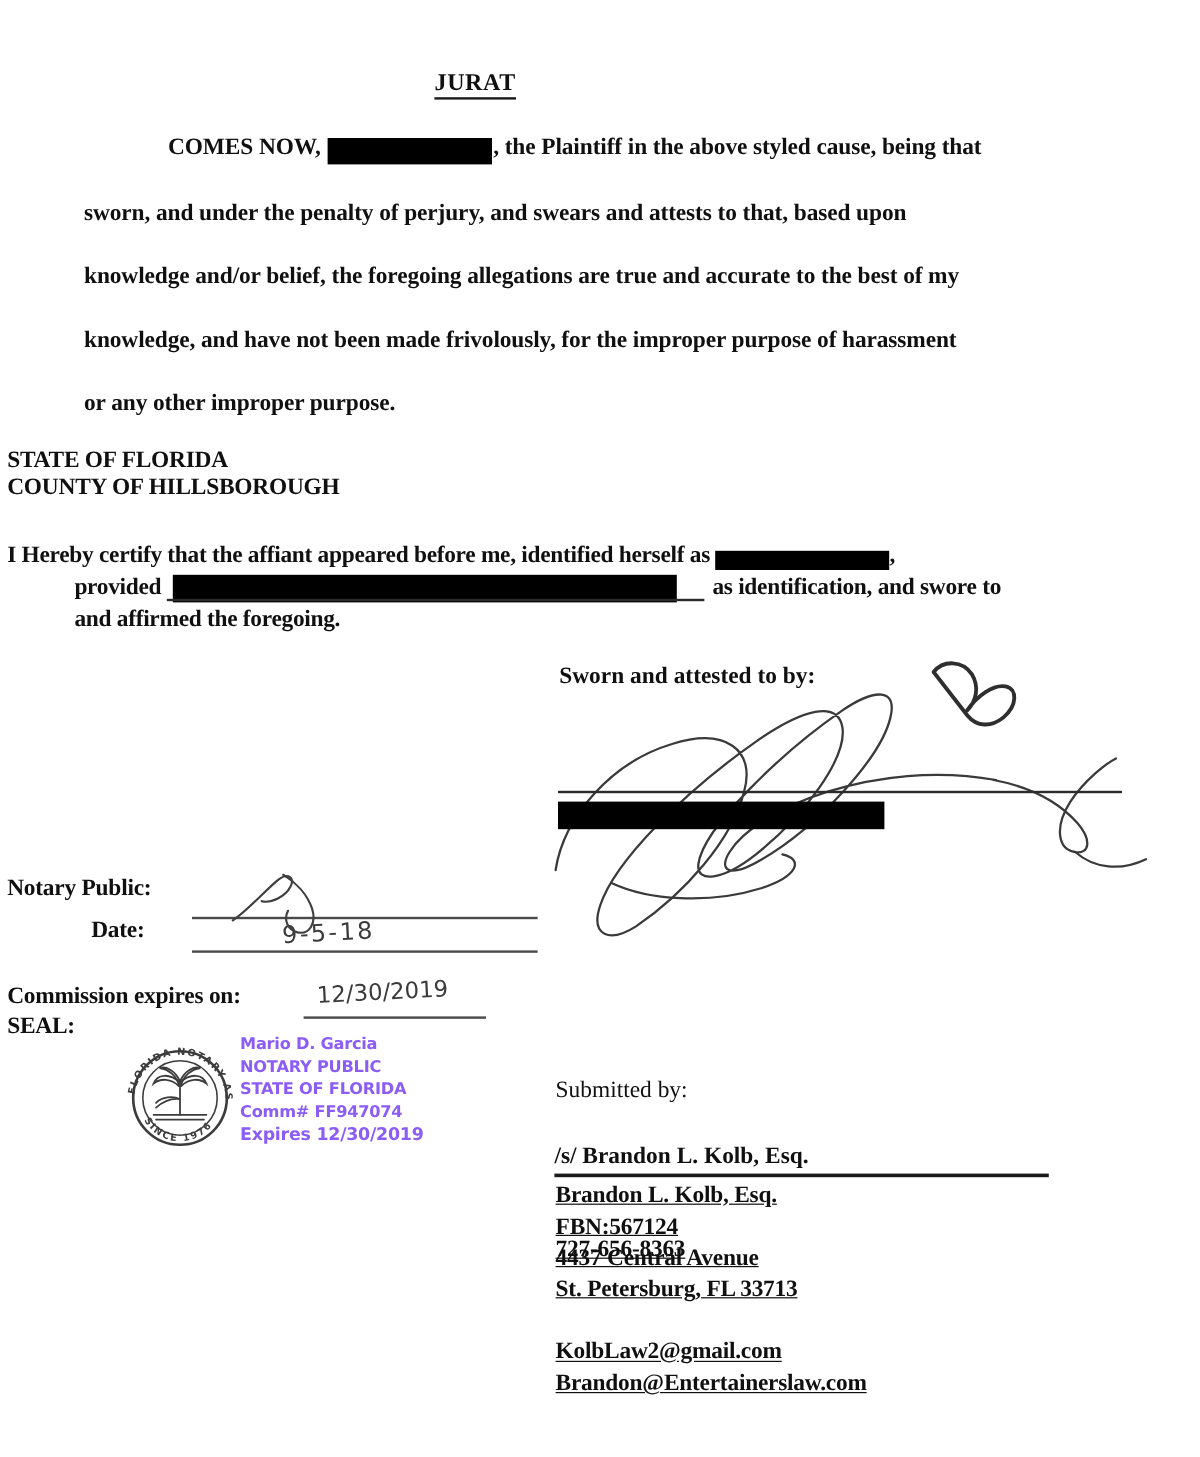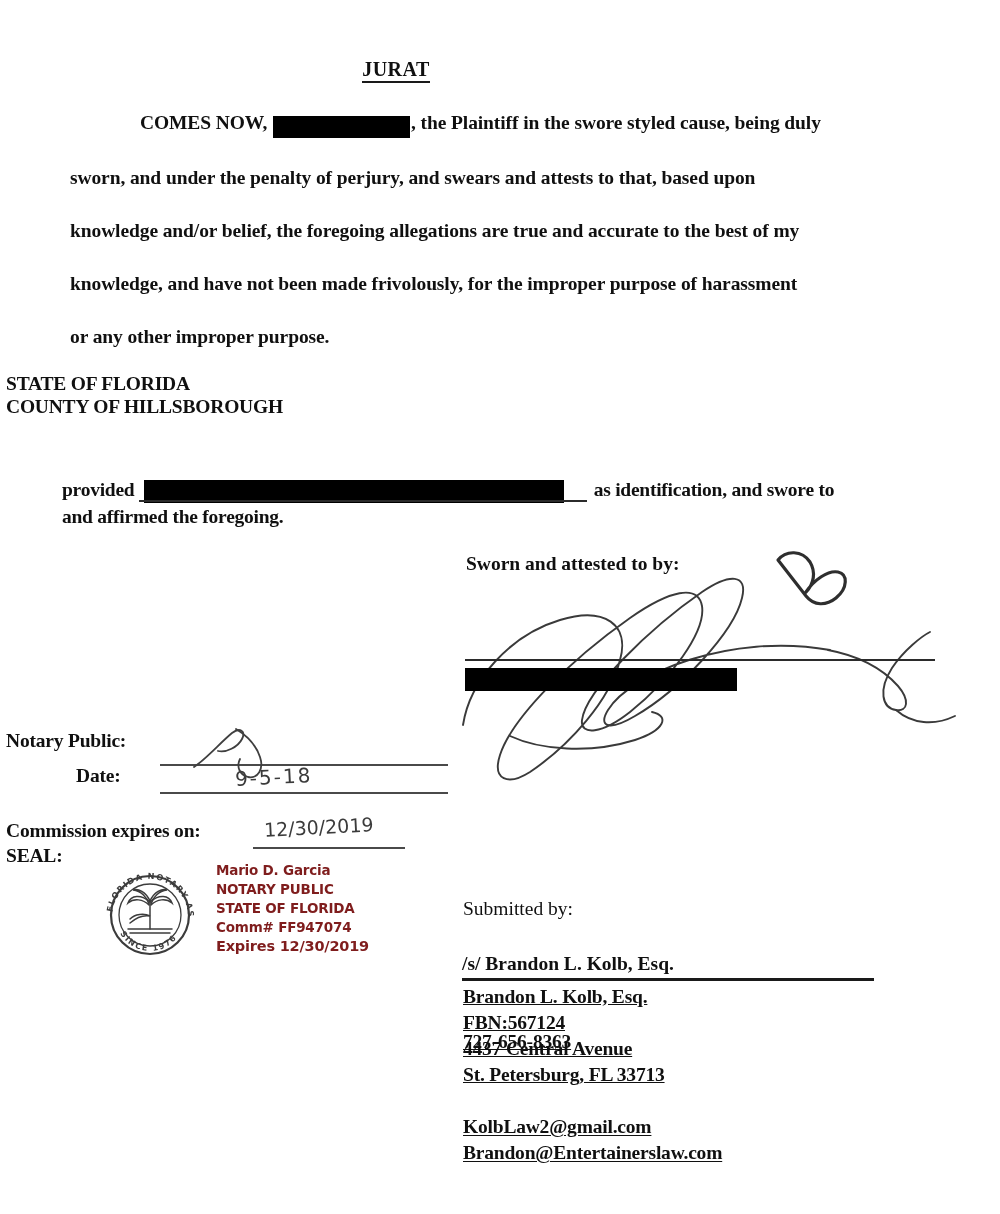--- a/index.html
+++ b/index.html
@@ -121,25 +121,25 @@
     letter-spacing: 2px;
     transform: rotate(-3deg);
     white-space: nowrap;
   }
 
   
   #seal-wrap { left: 100px; top: 862px; width: 300px; height: 110px; }
   #seal-emblem { position: absolute; left: 0; top: 3px; }
   .seal-text {
     position: absolute;
-    left: 116px;
+    left: 100px;
     font-family: "DejaVu Sans", sans-serif;
     font-size: 13.5px;
     font-weight: bold;
-    color: #7f1d1d;
+    color: #8b5cf6;
     white-space: nowrap;
     letter-spacing: -0.2px;
   }
 
   
   #submitted-label {
     left: 463px;
     top: 898px;
     font-size: 19.5px;
     font-weight: normal;
@@ -175,31 +175,34 @@
 </head>
 <body>
 
 <div id="page">
 
   <div class="abs" id="doc-title">
     <span class="ul">JURAT</span>
   </div>
 
   <div class="abs body-line indent" style="top:112px;">
-    <span>COMES NOW, </span><span class="redaction" style="width:137px;height:22px;margin:0 1px;position:relative;top:2px;"></span><span>, the Plaintiff in the swore styled cause, being duly</span>
+    <span>COMES NOW, </span><span class="redaction" style="width:137px;height:22px;margin:0 1px;position:relative;top:2px;"></span><span>, the Plaintiff in the above styled cause, being that</span>
   </div>
 
   <div class="abs body-line" style="top:220px;">knowledge and/or belief, the foregoing allegations are true and accurate to the best of my</div>
   <div class="abs body-line" style="top:167px;">sworn, and under the penalty of perjury, and swears and attests to that, based upon</div>
   <div class="abs body-line" style="top:273px;">knowledge, and have not been made frivolously, for the improper purpose of harassment</div>
   <div class="abs body-line" style="top:326px;">or any other improper purpose.</div>
 
   <div class="abs state-line" style="top:373px;">STATE OF FLORIDA</div>
   <div class="abs state-line" style="top:396px;">COUNTY OF HILLSBOROUGH</div>
 
+  <div class="abs certify-line" style="left:6px; top:452px;">
+    <span>I Hereby certify that the affiant appeared before me, identified herself as </span><span class="redaction" style="width:145px;height:16px;position:relative;top:3px;"></span><span>,</span>
+  </div>
 
   <div class="abs certify-line" style="left:62px; top:479px;">
     <span>provided </span><span style="display:inline-block;position:relative;width:450px;vertical-align:middle;">
       <span class="redaction" style="position:absolute;left:5px;top:-12px;width:420px;height:23px;"></span>
       <span style="position:absolute;left:0;top:8px;width:448px;height:2px;background:#2b2b2b;"></span>
     </span><span> as identification, and swore to</span>
   </div>
 
   <div class="abs certify-line" style="left:62px; top:506px;">and affirmed the foregoing.</div>
 

